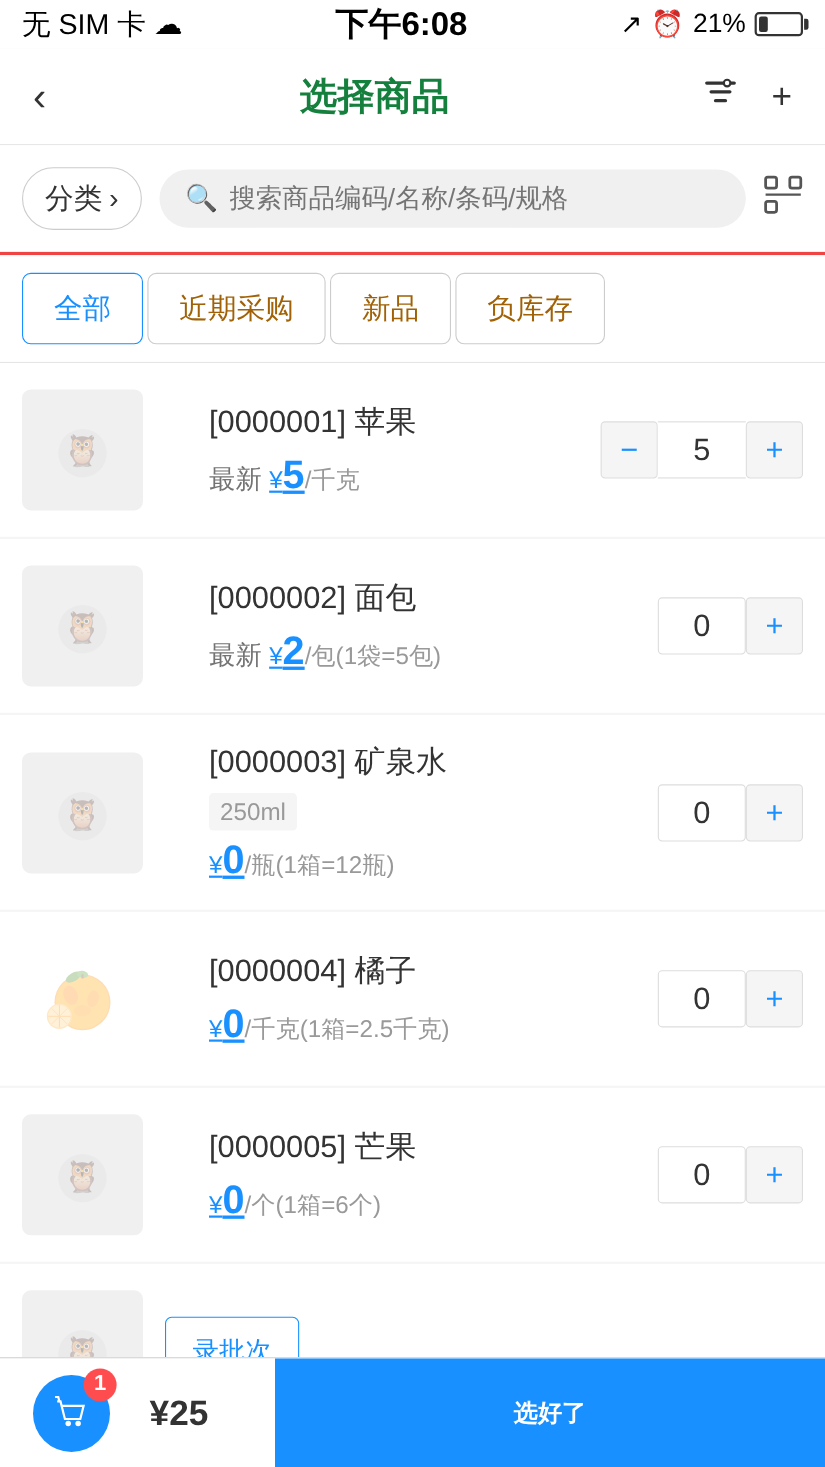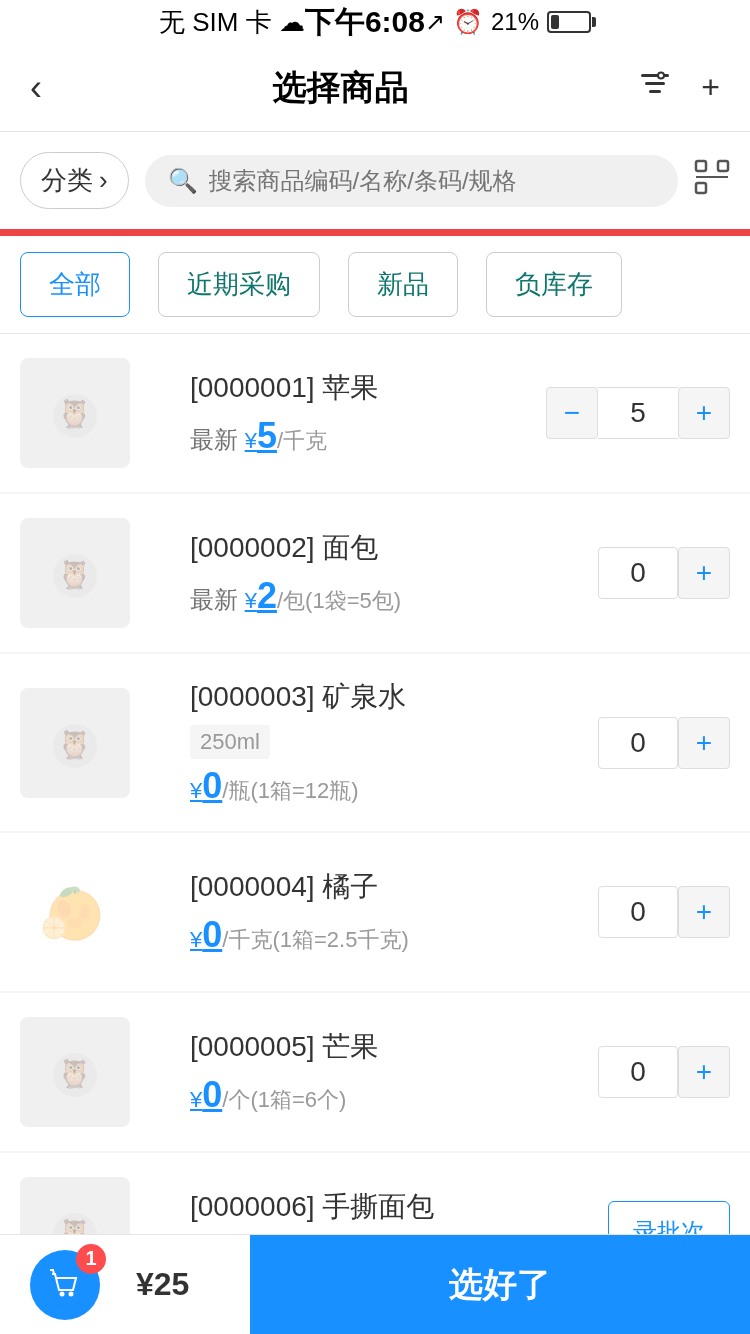--- a/index.html
+++ b/index.html
@@ -12,21 +12,21 @@
       overflow-x: hidden;
       font-size: 28px;
     }
 
     
     .status-bar {
       background: #fff;
       height: 44px;
       display: flex;
       align-items: center;
-      justify-content: center;
+      justify-content: space-between;
       padding: 0 20px;
       font-size: 26px;
       font-weight: 500;
     }
     .status-left { display: flex; align-items: center; gap: 10px; }
     .status-center { font-size: 30px; font-weight: 700; }
     .status-right { display: flex; align-items: center; gap: 8px; font-size: 24px; }
     .battery-icon { width: 44px; height: 22px; border: 2px solid #333; border-radius: 4px; position: relative; display: inline-flex; align-items: center; padding: 2px; }
     .battery-icon::after { content: ''; position: absolute; right: -7px; top: 50%; transform: translateY(-50%); width: 4px; height: 10px; background: #333; border-radius: 0 2px 2px 0; }
     .battery-fill { background: #333; height: 100%; width: 21%; border-radius: 2px; }
@@ -35,32 +35,32 @@
     .nav-bar {
       background: #fff;
       height: 88px;
       display: flex;
       align-items: center;
       justify-content: space-between;
       padding: 0 30px;
       border-bottom: 1px solid #e5e5e5;
     }
     .nav-back { font-size: 36px; color: #333; cursor: pointer; }
-    .nav-title { font-size: 34px; font-weight: 600; color: #000000; }
+    .nav-title { font-size: 34px; font-weight: 600; color: #15803d; }
     .nav-actions { display: flex; align-items: center; gap: 30px; }
     .nav-icon { font-size: 32px; color: #333; cursor: pointer; }
 
     
     .filter-bar {
       background: #fff;
       padding: 20px 20px;
       display: flex;
       align-items: center;
       gap: 16px;
-      border-bottom: 7px solid #ef4444;
+      border-bottom: 3px solid #ef4444;
     }
     .category-btn {
       border: 1px solid #ccc;
       border-radius: 30px;
       padding: 10px 20px;
       font-size: 26px;
       color: #333;
       background: #fff;
       white-space: nowrap;
       display: flex;
@@ -86,30 +86,30 @@
       outline: none;
       width: 100%;
     }
     .scan-icon { font-size: 30px; color: #555; cursor: pointer; }
 
     
     .tab-bar {
       background: #fff;
       display: flex;
       padding: 16px 20px;
-      gap: 28px;
+      gap: 4px;
       border-bottom: 1px solid #e5e5e5;
     }
     .tab-item {
       padding: 14px 28px;
       border-radius: 8px;
       font-size: 26px;
       border: 1px solid #ccc;
       background: #fff;
-      color: #0f766e;
+      color: #a16207;
       cursor: pointer;
     }
     .tab-item.active {
       border-color: #1890ff;
       color: #1890ff;
       background: #fff;
     }
 
     
     .product-list { background: #f5f5f5; }
@@ -244,21 +244,21 @@
       align-items: center;
       justify-content: center;
       font-weight: 700;
     }
     .cart-total { font-size: 32px; font-weight: 700; color: #333; margin-left: 16px; }
     .confirm-btn {
       flex: 1;
       height: 100%;
       background: #1890ff;
       color: #fff;
-      font-size: 34px;
+      font-size: 22px;
       font-weight: 600;
       border: none;
       cursor: pointer;
       display: flex;
       align-items: center;
       justify-content: center;
     }
 
     
     .product-item-partial {
@@ -445,26 +445,20 @@
     </div>
   </div>
 
   <div class="product-item">
     <div class="product-img">
       <svg viewBox="0 0 70 70" fill="none">
         <circle cx="35" cy="38" r="22" fill="#ccc" opacity="0.5"></circle>
         <text x="50%" y="52%" text-anchor="middle" dy=".35em" font-size="28" fill="#aaa">🦉</text>
       </svg>
     </div>
-    <div class="product-info">
-      <div class="product-name">[0000006] 手撕面包</div>
-      <div class="product-price">
-        <span class="price-symbol">¥</span><span class="price-num">0</span><span class="price-unit">/千克(1包=10千克)</span>
-      </div>
-    </div>
     <button class="batch-btn">录批次</button>
   </div>
 
   <div class="product-item-partial">
     <div class="product-img" style="width:110px;height:70px;min-height:60px;">
       <svg viewBox="0 0 70 70" fill="none">
         <circle cx="35" cy="38" r="22" fill="#ccc" opacity="0.5"></circle>
         <text x="50%" y="52%" text-anchor="middle" dy=".35em" font-size="28" fill="#aaa">🦉</text>
       </svg>
     </div>

